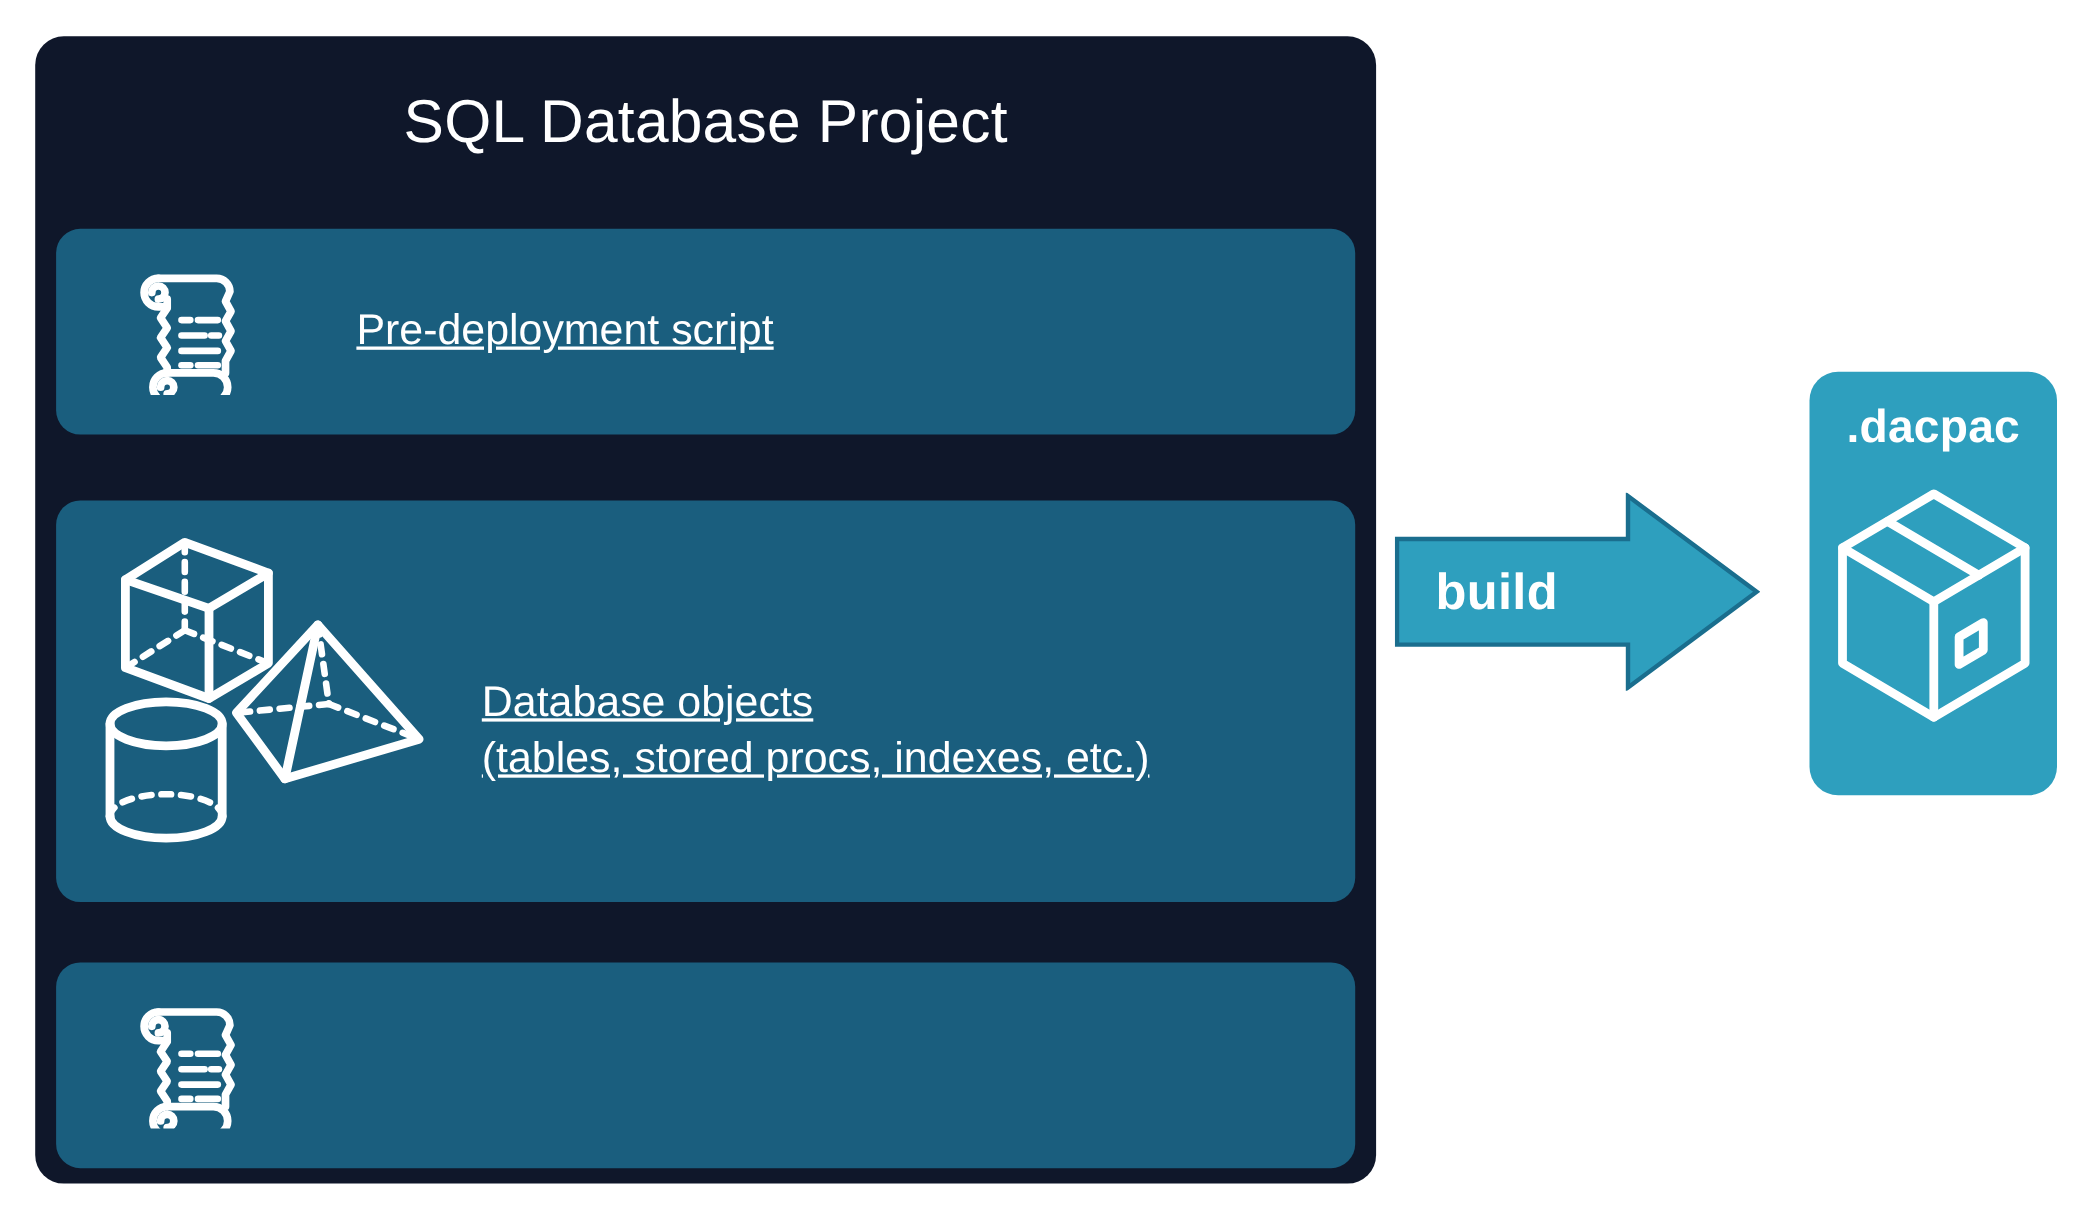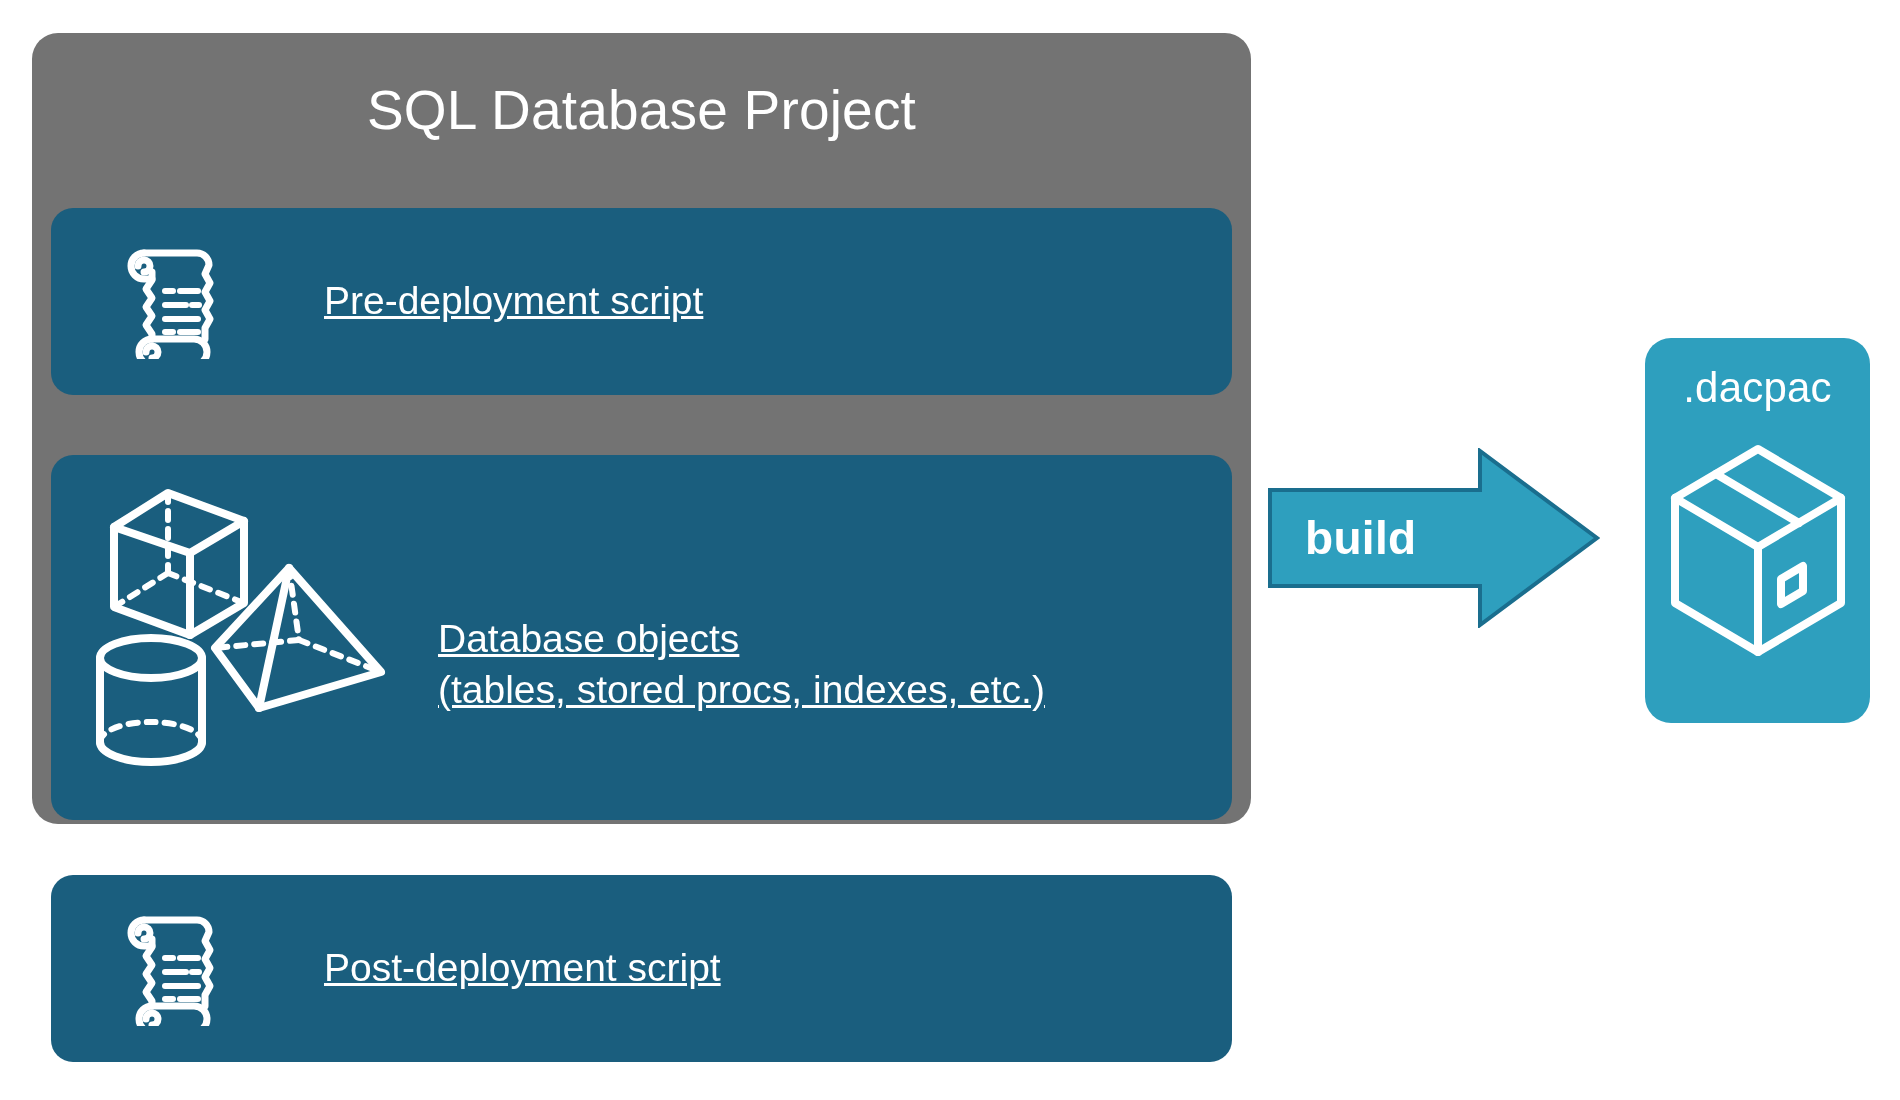--- a/index.html
+++ b/index.html
@@ -15,22 +15,22 @@
     font-family: "Liberation Sans", sans-serif;
     -webkit-font-smoothing: antialiased;
   }
 
   
   #project-card {
     position: absolute;
     left: 32px;
     top: 33px;
     width: 1219px;
-    height: 791px;
-    background: #737373;
+    height: 1043px;
+    background: #0f172a;
     border-radius: 26px;
     box-sizing: border-box;
   }
 
   #project-title {
     position: absolute;
     left: 0;
     top: 47px;
     width: 1219px;
     text-align: center;
@@ -109,21 +109,21 @@
     box-sizing: border-box;
   }
   #dacpac-title {
     position: absolute;
     left: 0;
     top: 26px;
     width: 225px;
     text-align: center;
     color: #ffffff;
     font-size: 42px;
-    font-weight: normal;
+    font-weight: bold;
     letter-spacing: 0.2px;
     white-space: nowrap;
   }
   #icon-package {
     position: absolute;
     left: 18px;
     top: 105px;
     width: 190px;
     height: 215px;
   }
@@ -225,21 +225,20 @@
           <path d="M66 44 h18"></path>
           <path d="M51 58 h21"></path>
           <path d="M78 58 h7"></path>
           <path d="M51 72 h33"></path>
           <path d="M51 85 h8"></path>
           <path d="M66 85 h18"></path>
         </g>
       </svg>
     </div>
 
-    <div class="row-label" id="label-post">Post-deployment script</div>
   </div>
 </div>
 
 <div id="build-arrow">
   <svg viewBox="0 0 332 180" width="332" height="180">
     <path d="M2 42 L212 42 L212 3 L329 90 L212 177 L212 138 L2 138 Z" fill="#2E9FBE" stroke="#1A6E8E" stroke-width="4" stroke-linejoin="miter"></path>
   </svg>
 </div>
 <div id="build-label">build</div>
 

